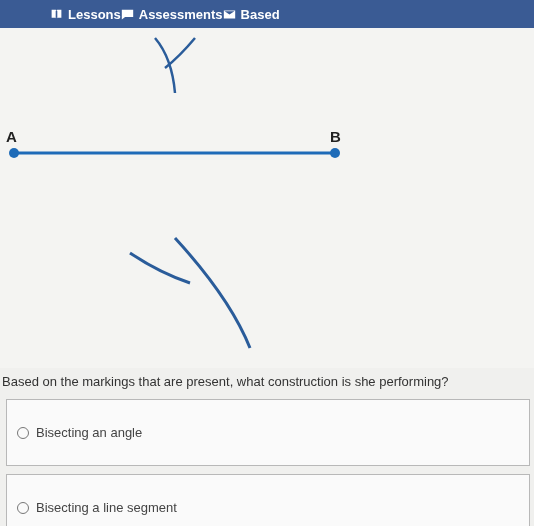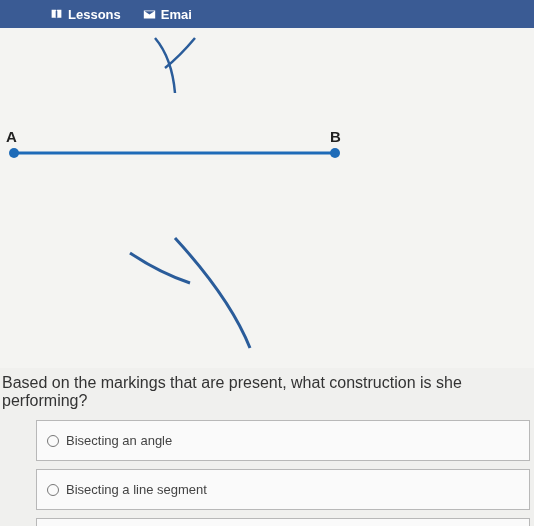--- a/index.html
+++ b/index.html
@@ -10,21 +10,20 @@
       background: #f0f0ee;
       overflow: hidden;
       position: relative;
     }
     .navbar {
       background: #3a5b94;
       height: 28px;
       display: flex;
       align-items: center;
       padding-left: 50px;
-      gap: 22px;
       color: #fff;
       font-size: 13px;
       font-weight: 600;
     }
     .nav-item {
       display: flex;
       align-items: center;
       gap: 5px;
       cursor: pointer;
       white-space: nowrap;
@@ -40,41 +39,40 @@
       position: absolute;
       top: 0; left: 0;
     }
     .point-label {
       position: absolute;
       font-size: 15px;
       font-weight: bold;
       color: #222;
     }
     .question-text {
-      font-size: 16px;
+      font-size: 13px;
       color: #333;
       padding: 6px 4px 10px 2px;
     }
     .options {
       display: flex;
       flex-direction: column;
       gap: 8px;
       padding: 0 4px 0 6px;
     }
     .option {
       border: 1px solid #b8b8b8;
       background: #fafafa;
-      padding: 12px 10px;
+      padding: 25px 10px;
       font-size: 13px;
       color: #444;
       display: flex;
       align-items: center;
       gap: 7px;
       cursor: pointer;
-      margin-left: 30px;
     }
     .radio {
       width: 12px;
       height: 12px;
       border: 1.5px solid #777;
       border-radius: 50%;
       flex-shrink: 0;
     }
   </style>
 </head>
@@ -85,24 +83,32 @@
     <span class="nav-icon">
       <svg width="13" height="13" viewBox="0 0 16 16" fill="#fff">
           <path d="M2 2h5a2 2 0 0 1 2 2v9a1 1 0 0 0-1-1H2V2zm12 0H9a2 2 0 0 0-2 2v9a1 1 0 0 1 1-1h6V2z"></path>
         </svg>
     </span>
     <span>Lessons</span>
   </div>
   <div class="nav-item">
     <span class="nav-icon">
       <svg width="13" height="13" viewBox="0 0 16 16" fill="#fff">
+          <path d="M1 2h14v9H5l-4 3V2z"></path>
+        </svg>
+    </span>
+    <span>Assessments</span>
+  </div>
+  <div class="nav-item">
+    <span class="nav-icon">
+      <svg width="13" height="13" viewBox="0 0 16 16" fill="#fff">
           <path d="M1 3h14v10H1V3zm1 1l6 4 6-4"></path>
         </svg>
     </span>
-    <span>Emai</span>
+    <span>Based</span>
   </div>
 </div>
 
 <div class="diagram-area">
   <svg width="534" height="340">
 
     <path d="M 155 10 Q 172 30 175 65" stroke="#2a5c9a" stroke-width="2.5" fill="none"></path>
     <path d="M 195 10 Q 180 28 165 40" stroke="#2a5c9a" stroke-width="2.5" fill="none"></path>
 
     <line x1="14" y1="125" x2="335" y2="125" stroke="#1e6bb8" stroke-width="3"></line>

